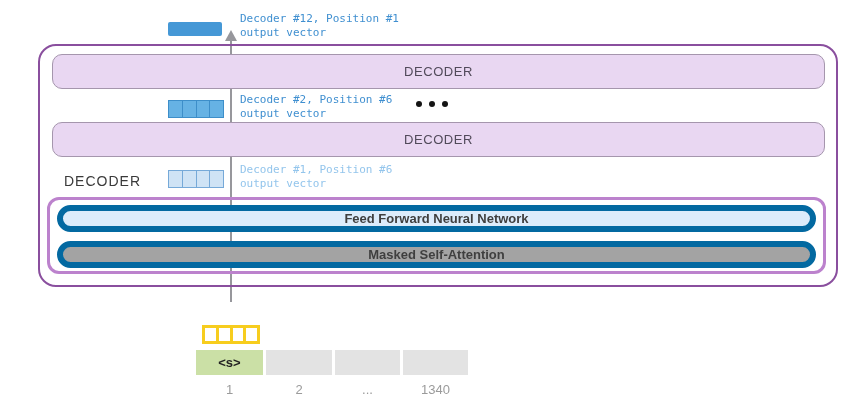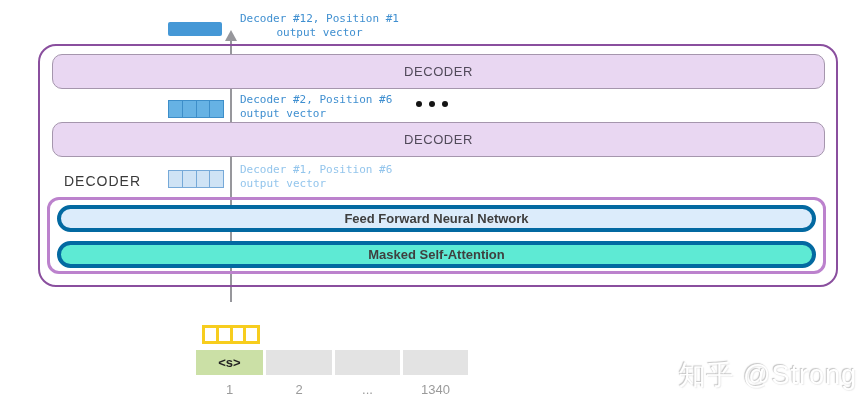--- a/index.html
+++ b/index.html
@@ -63,29 +63,29 @@
     position: absolute;
     left: 47px; top: 197px;
     width: 779px; height: 77px;
     border: 3px solid #bc82cd;
     border-radius: 12px;
   }
   .pill {
     position: absolute;
     left: 57px;
     width: 759px; height: 27px;
-    border: 4px solid #0369a1;
+    border: 6px solid #0369a1;
     border-radius: 15px;
     display: flex; align-items: center; justify-content: center;
     font-size: 13px;
     font-weight: bold;
     color: #3f3f3f;
   }
   .pill-ffnn { top: 205px; background: #dcecfb; }
-  .pill-msa  { top: 241px; background: #5eead4; }
+  .pill-msa  { top: 241px; background: #a3a3a3; }
   
   .side-decoder {
     position: absolute;
     left: 64px; top: 173px;
     font-size: 14px;
     letter-spacing: 1px;
     color: #3a3a3a;
   }
   
   .vec-solid {
@@ -158,21 +158,21 @@
     text-shadow: -1px -1px 1px rgba(150,150,150,0.55), 1px 1px 1px rgba(200,200,200,0.35);
     letter-spacing: 1px;
   }
 </style>
 </head>
 <body>
 
 <div class="canvas">
 
   <div class="vec-solid"></div>
-  <div class="mono-label lbl-blue" style="left:240px; top:12px;text-align:center;"><span>Decoder #12, Position #1</span><br><span>output vector</span></div>
+  <div class="mono-label lbl-blue" style="left:240px; top:12px;"><span>Decoder #12, Position #1</span><br><span>output vector</span></div>
 
   <div class="arrow-line"></div>
   <div class="arrow-head"></div>
 
   <div class="outer-box"></div>
 
   <div class="decoder-bar bar-top">DECODER</div>
 
   <div class="vec vec-mid">
     <span class="cell"></span>
@@ -212,15 +212,14 @@
   <div class="token-cell cell-green">&lt;s&gt;</div>
   <div class="token-cell cell-g1"></div>
   <div class="token-cell cell-g2"></div>
   <div class="token-cell cell-g3"></div>
 
   <div class="pos-label pos-1">1</div>
   <div class="pos-label pos-2">2</div>
   <div class="pos-label pos-3">...</div>
   <div class="pos-label pos-4">1340</div>
 
-  <div class="watermark">知乎 @Strong</div>
 
 </div>
 
 </body></html>

